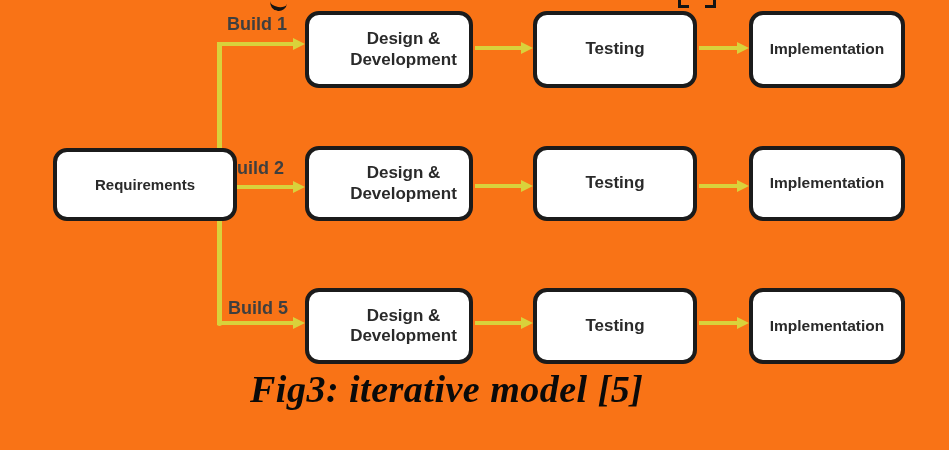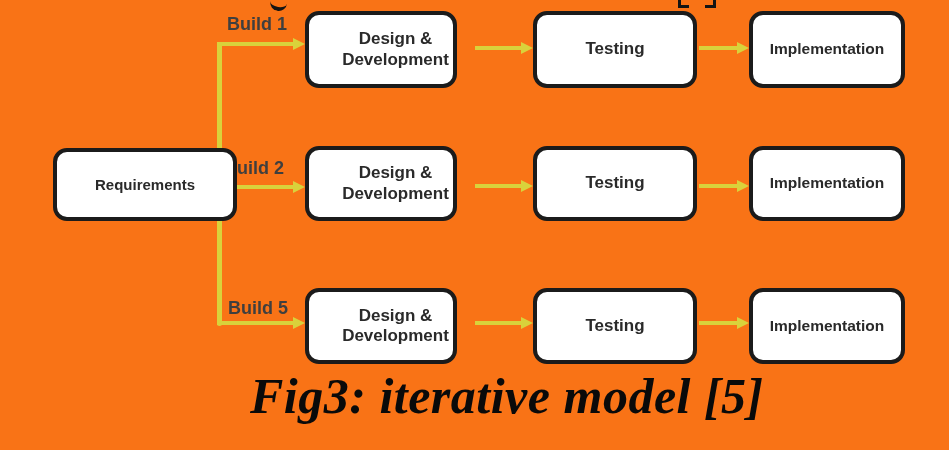--- a/index.html
+++ b/index.html
@@ -18,21 +18,21 @@
   .node{
     position:absolute;box-sizing:border-box;
     border:4px solid var(--border);border-radius:14px;background:#ffffff;
     display:flex;align-items:center;justify-content:center;text-align:center;
     color:var(--boxtext);font-weight:bold;font-size:17px;line-height:1.18;
   }
   .node .lbl{display:block;max-width:128px;}
   .node-req{left:53px;top:148px;width:184px;height:73px;font-size:15px;}
   .node-req .lbl{max-width:140px;}
   
-  .col-design{left:305px;width:152px;padding-left:29px;}
+  .col-design{left:305px;width:168px;padding-left:29px;}
   .col-testing{left:533px;width:164px;}
   .col-impl{left:749px;width:156px;font-size:15.5px;}
   .col-impl .lbl{max-width:150px;}
   .row-1{top:11px;height:77px;}
   .row-2{top:146px;height:75px;}
   .row-3{top:288px;height:76px;}
   
   .trunk{
     position:absolute;left:217px;top:42px;width:5px;height:284px;
     background:var(--yellow);border-radius:3px;
@@ -59,21 +59,21 @@
     position:absolute;color:var(--buildtext);font-weight:bold;font-size:18px;
     white-space:nowrap;
   }
   .bl-1{left:227px;top:14px;}
   .bl-2{left:224px;top:158px;}
   .bl-3{left:228px;top:298px;}
   
   .caption{
     position:absolute;left:250px;top:367px;
     font-family:"Liberation Serif",serif;font-style:italic;font-weight:bold;
-    font-size:50px;color:var(--caption);white-space:nowrap;letter-spacing:0.5px;
+    font-size:38px;color:var(--caption);white-space:nowrap;letter-spacing:0.5px;
   }
   
   .frag-hook{
     position:absolute;left:270px;top:-3px;width:17px;height:10px;
     border-bottom:4px solid #141414;border-radius:0 0 10px 10px;
     transform:rotate(8deg);
   }
   .frag-bracket-left{
     position:absolute;left:678px;top:-2px;width:8px;height:7px;
     border-left:3px solid #141414;border-bottom:3px solid #141414;

